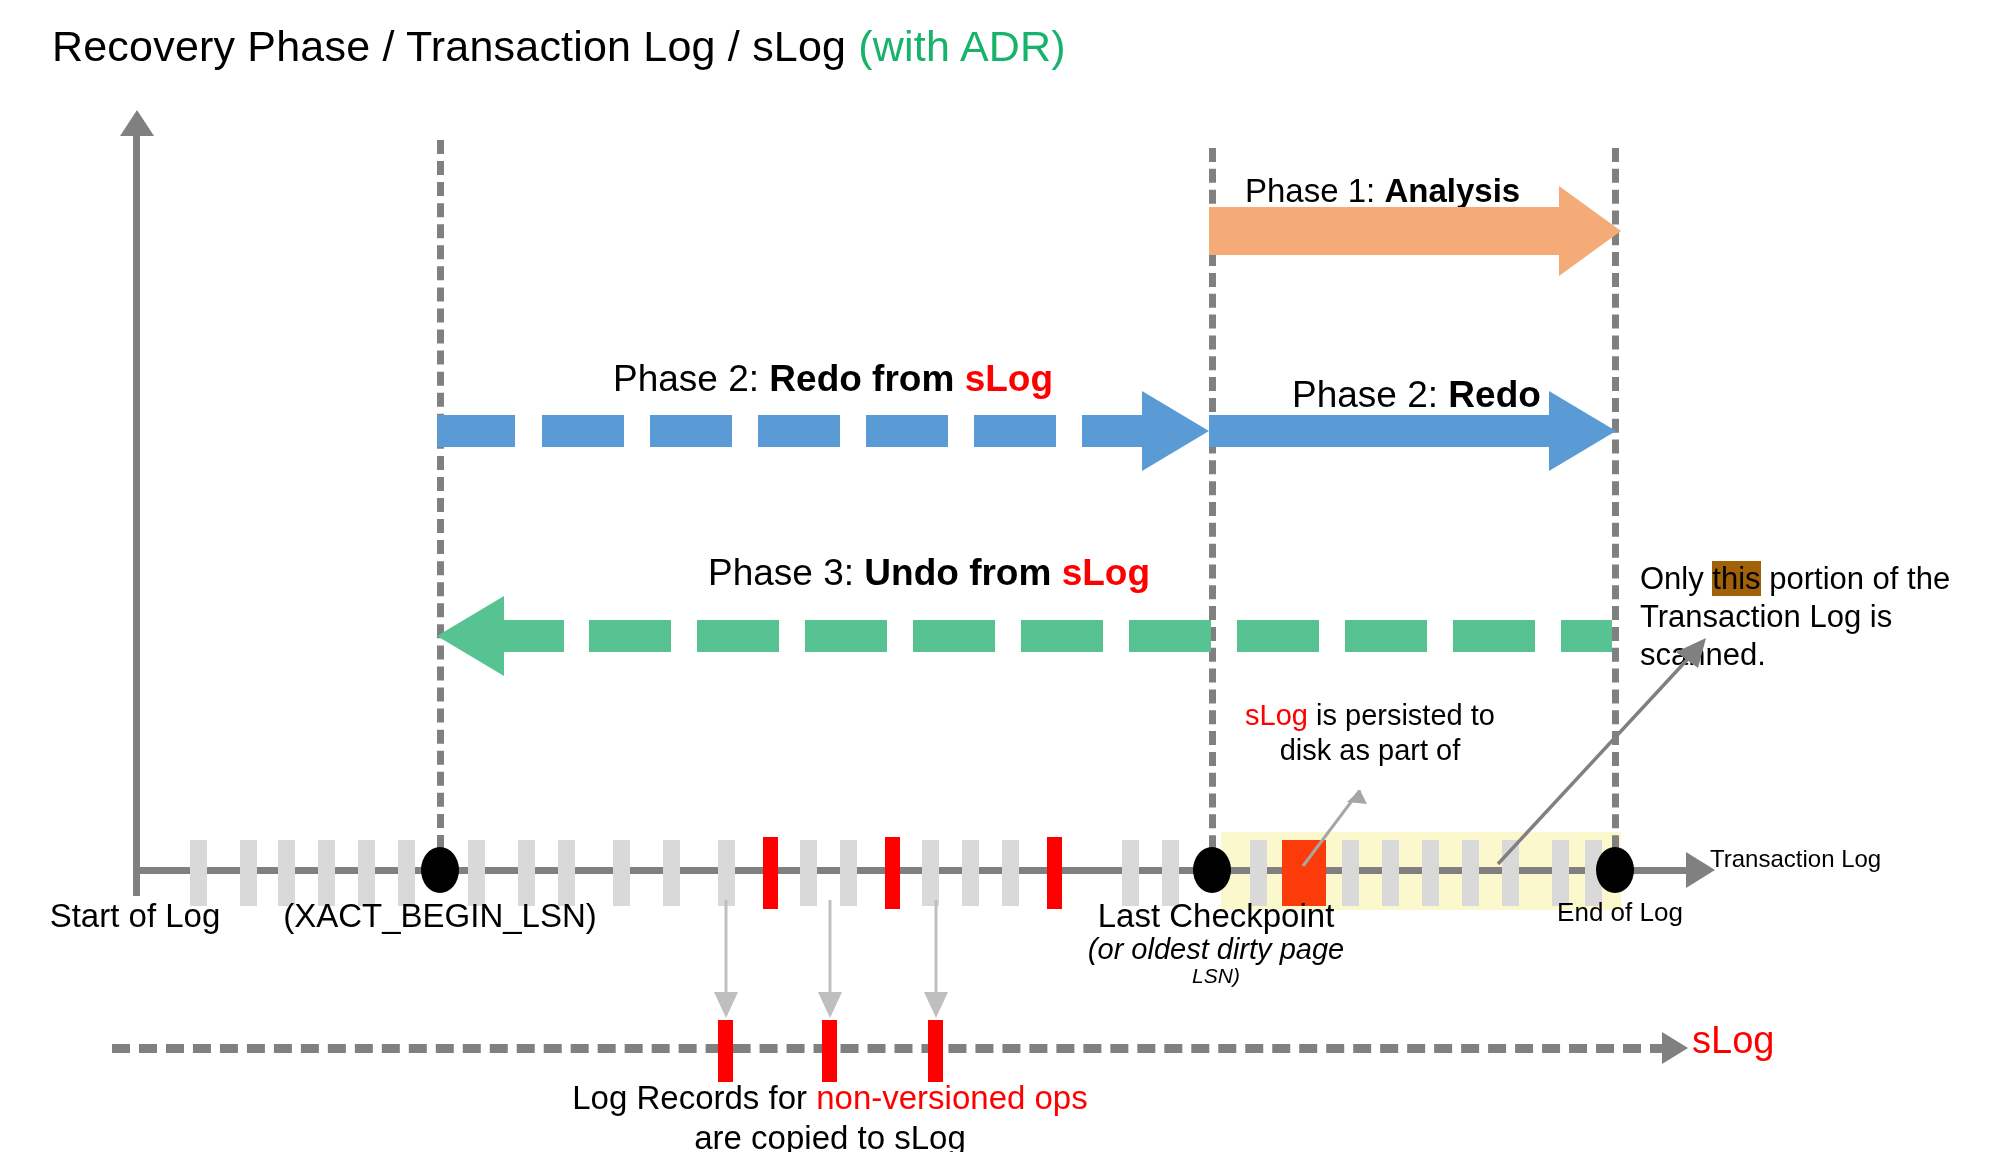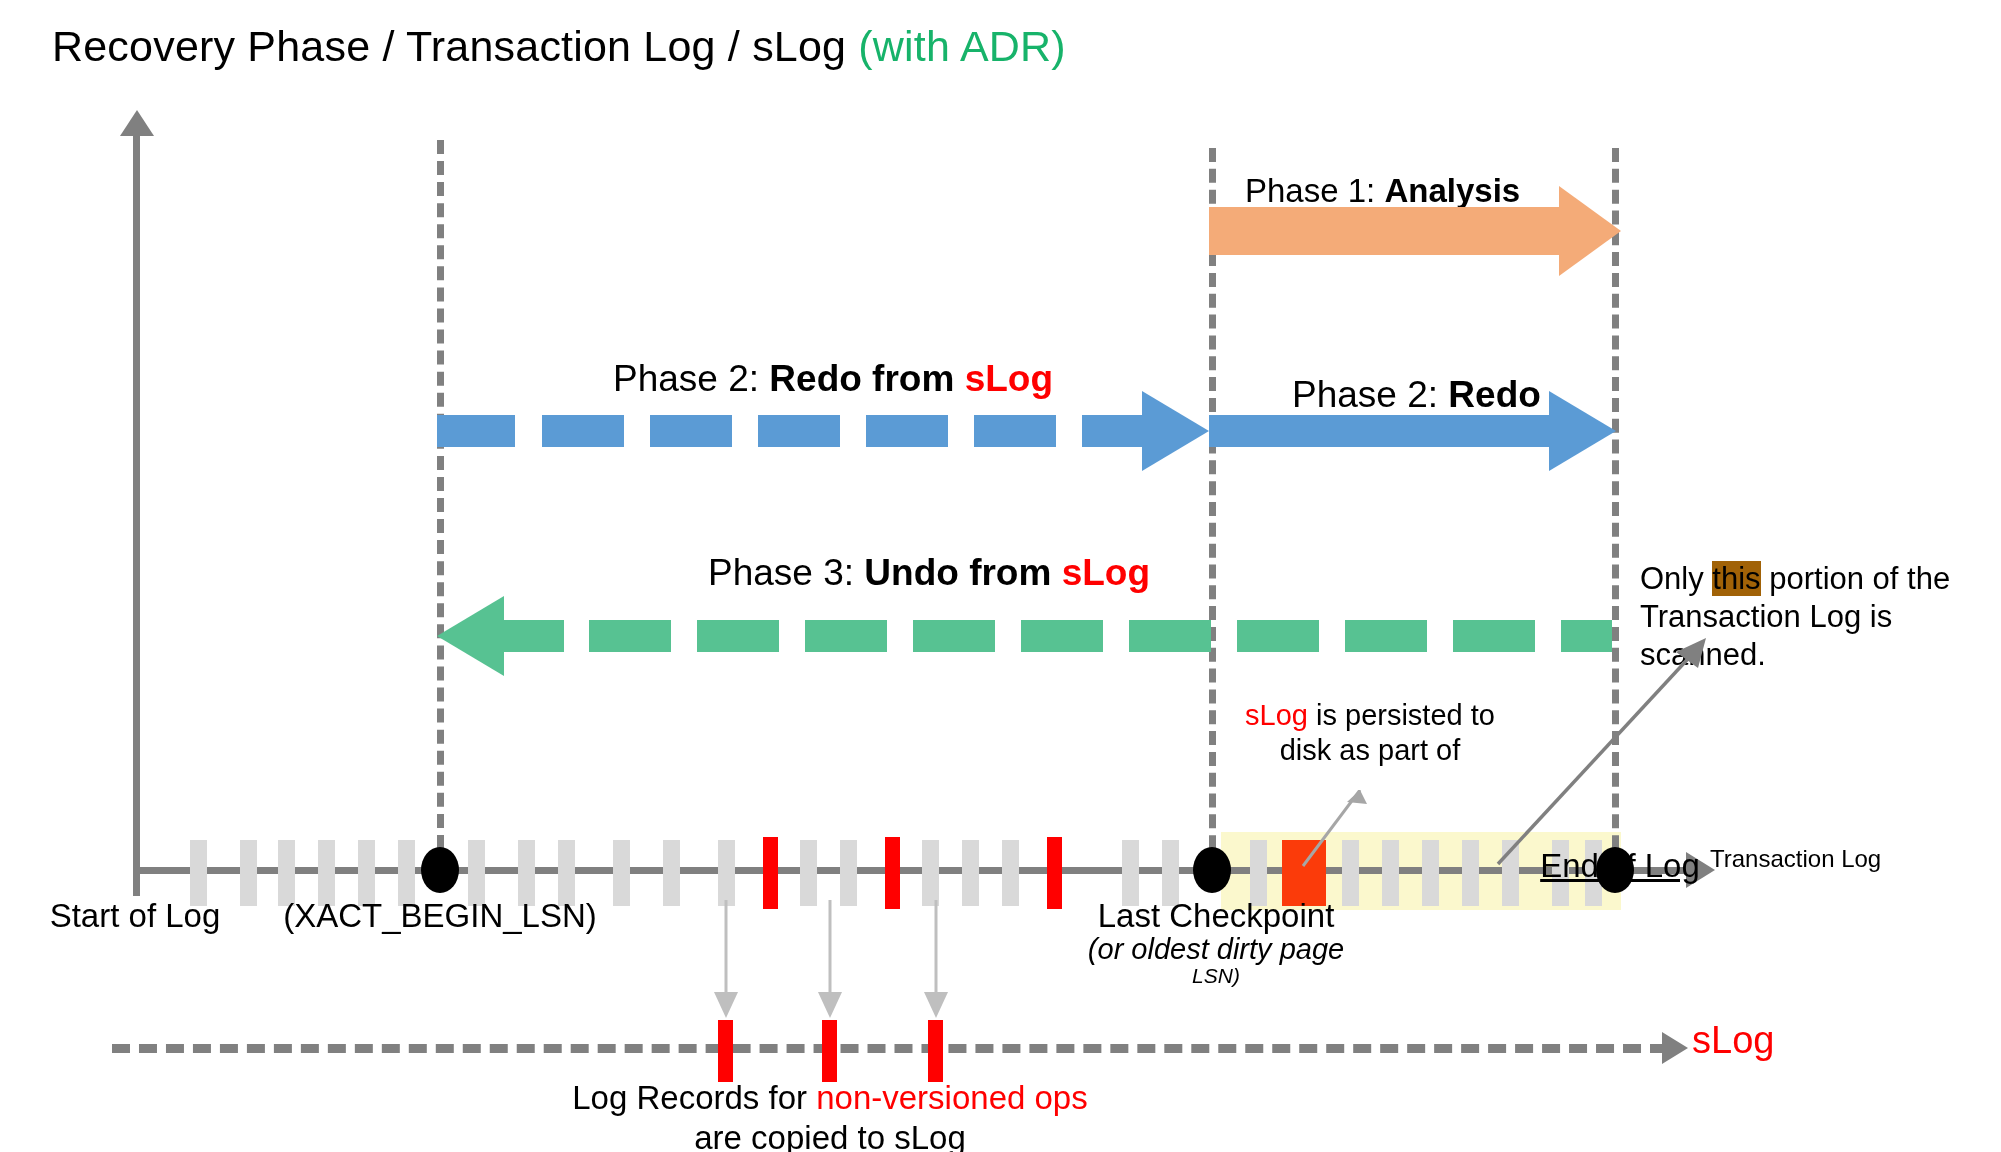--- a/index.html
+++ b/index.html
@@ -206,21 +206,21 @@
 <div class="abs lbl" style="left:240px; top:898px; width:400px; font-size:33px;">
   <div>(XACT_BEGIN_LSN)</div>
 </div>
 
 <div class="abs lbl" style="left:1018px; top:898px; width:396px; font-size:33px;">
   <div>Last Checkpoint</div>
   <div class="it" style="font-size:29px;">(or oldest dirty page</div>
   <div class="it" style="font-size:21px;">LSN)</div>
 </div>
 
-<div class="abs lbl" style="left:1460px; top:848px; width:320px; font-size:33px;text-decoration:underline;">
+<div class="abs lbl" style="left:1460px; top:898px; width:320px; font-size:26px;">
   <span>End of Log</span>
 </div>
 
 <div class="abs note" style="left:1230px; top:698px; width:280px;">
   <div><span class="red">sLog</span><span> is persisted to</span></div>
   <div>disk as part of</div>
 </div>
 
 <svg class="abs" style="left:1255px; top:790px; width:120px; height:80px;" viewBox="0 0 120 80">
   <line x1="105" y1="0" x2="48" y2="76" stroke="#a6a6a6" stroke-width="3"></line>

